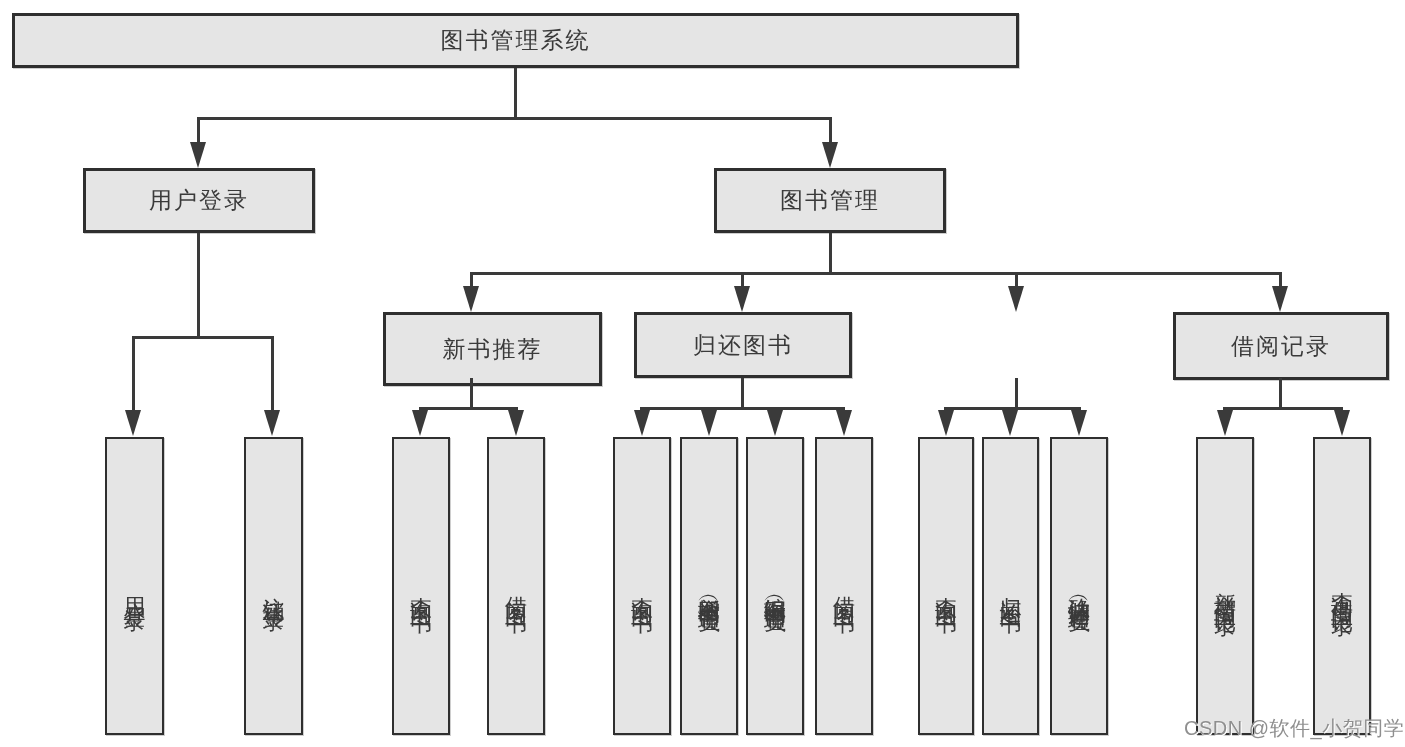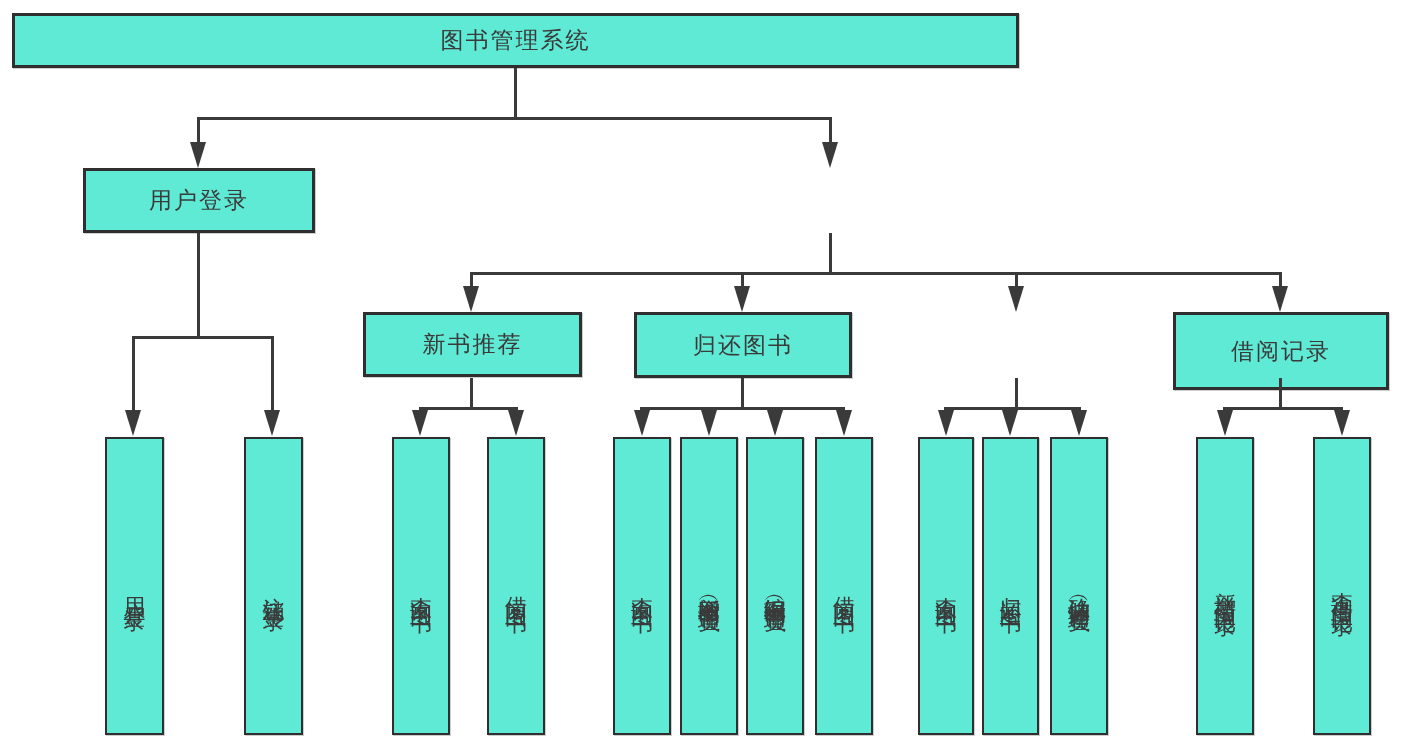--- a/index.html
+++ b/index.html
@@ -7,21 +7,21 @@
     position:relative;
     width:1405px;height:747px;
     background:#ffffff;
     font-family:"Liberation Sans","DejaVu Sans",sans-serif;
     overflow:hidden;
   }
   .box{
     position:absolute;
     box-sizing:border-box;
     border:3px solid #2f2f2f;
-    background:#5eead4;
+    background:#e5e5e5;
     color:#3a3a3a;
     display:flex;
     align-items:center;
     justify-content:center;
     font-size:23px;
     letter-spacing:2px;
     box-shadow:1px 1px 0 rgba(60,60,60,.25);
   }
   .leaf{
     border-width:2.5px;
@@ -55,24 +55,25 @@
   }
 </style>
 </head>
 <body>
 
 <div id="stage">
 
   <div class="box" style="left:12px;top:13px;width:1007px;height:55px;">图书管理系统</div>
 
   <div class="box" style="left:83px;top:168px;width:232px;height:65px;">用户登录</div>
+  <div class="box" style="left:714px;top:168px;width:232px;height:65px;">图书管理</div>
 
-  <div class="box" style="left:363px;top:312px;width:219px;height:65px;">新书推荐</div>
+  <div class="box" style="left:383px;top:312px;width:219px;height:74px;">新书推荐</div>
   <div class="box" style="left:634px;top:312px;width:218px;height:66px;">归还图书</div>
-  <div class="box" style="left:1173px;top:312px;width:216px;height:78px;">借阅记录</div>
+  <div class="box" style="left:1173px;top:312px;width:216px;height:68px;">借阅记录</div>
 
   <div class="box leaf" style="left:105px;top:437px;width:59px;height:298px;">用户登录</div>
   <div class="box leaf" style="left:244px;top:437px;width:59px;height:298px;">注销登录</div>
   <div class="box leaf" style="left:392px;top:437px;width:58px;height:298px;">查询图书</div>
   <div class="box leaf" style="left:487px;top:437px;width:58px;height:298px;">借阅图书</div>
   <div class="box leaf" style="left:613px;top:437px;width:58px;height:298px;">查询图书</div>
   <div class="box leaf" style="left:680px;top:437px;width:58px;height:298px;letter-spacing:2px;">新增图书（管理员）</div>
   <div class="box leaf" style="left:746px;top:437px;width:58px;height:298px;letter-spacing:2px;">编辑图书（管理员）</div>
   <div class="box leaf" style="left:815px;top:437px;width:58px;height:298px;">借阅图书</div>
   <div class="box leaf" style="left:918px;top:437px;width:56px;height:298px;">查询图书</div>
@@ -122,14 +123,15 @@
   <div class="ln" style="left:944px;top:407px;width:137px;height:3px;"></div>
   <div class="arrow" style="left:938px;top:410px;"></div>
   <div class="arrow" style="left:1002px;top:410px;"></div>
   <div class="arrow" style="left:1071px;top:410px;"></div>
 
   <div class="ln" style="left:1279px;top:378px;width:3px;height:29px;"></div>
   <div class="ln" style="left:1223px;top:407px;width:120px;height:3px;"></div>
   <div class="arrow" style="left:1217px;top:410px;"></div>
   <div class="arrow" style="left:1334px;top:410px;"></div>
 
+  <div id="watermark">CSDN @软件_小贺同学</div>
 
 </div>
 
 </body></html>

